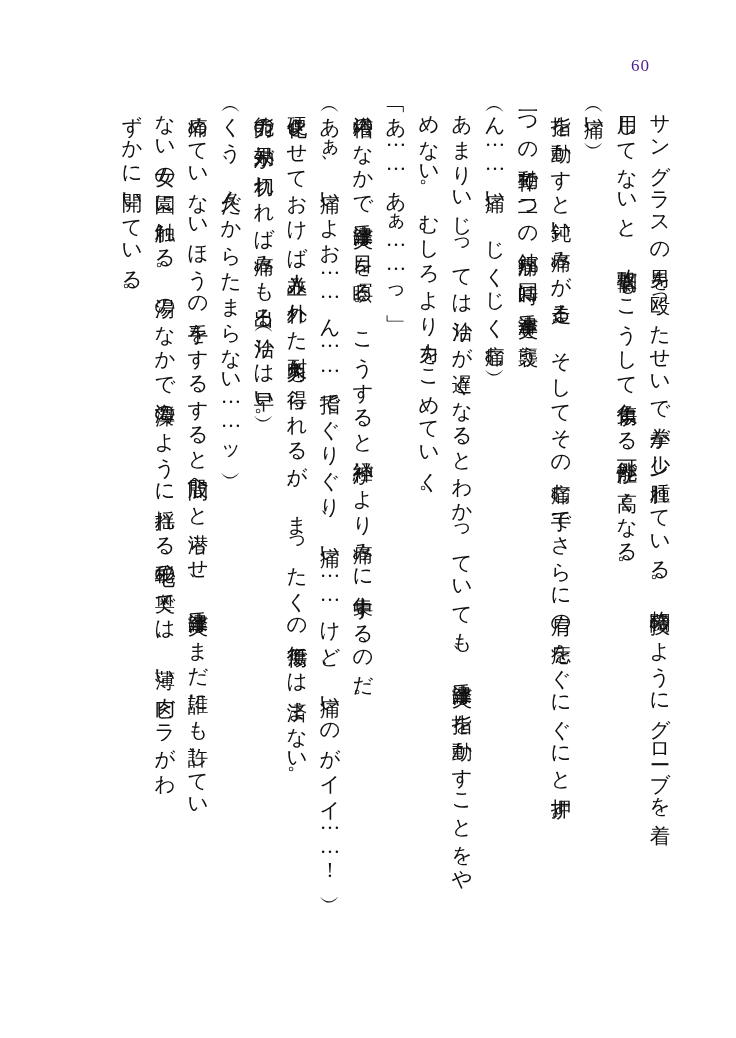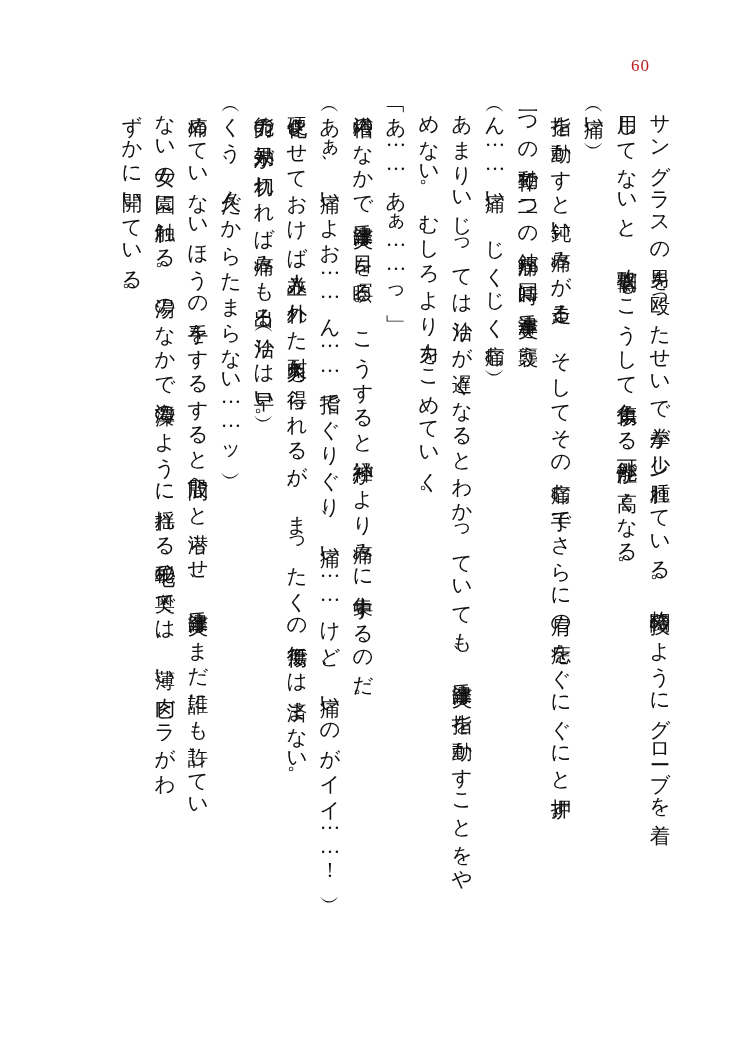--- a/index.html
+++ b/index.html
@@ -21,21 +21,21 @@
     box-sizing: border-box;
     background: #ffffff;
   }
   .page-number {
     position: absolute;
     top: 56px;
     right: 86px;
     font-size: 17px;
     letter-spacing: 1px;
     font-family: "Liberation Serif", "DejaVu Serif", serif;
-    color: #b91c1c;
+    color: #4c1d95;
   }
   .text-body {
     position: absolute;
     top: 100px;
     right: 66px;
     left: 66px;
     height: 880px;
     display: flex;
     flex-direction: row-reverse;
     align-items: flex-start;

